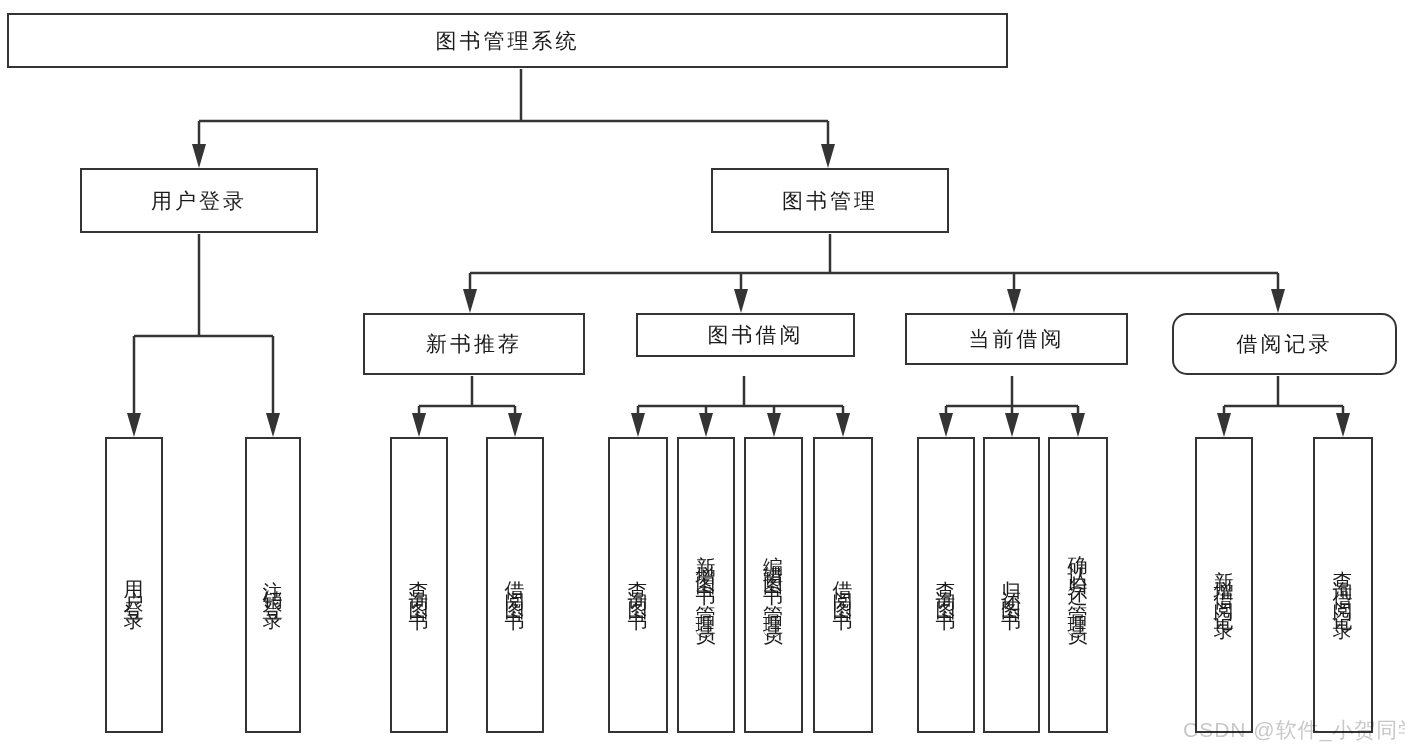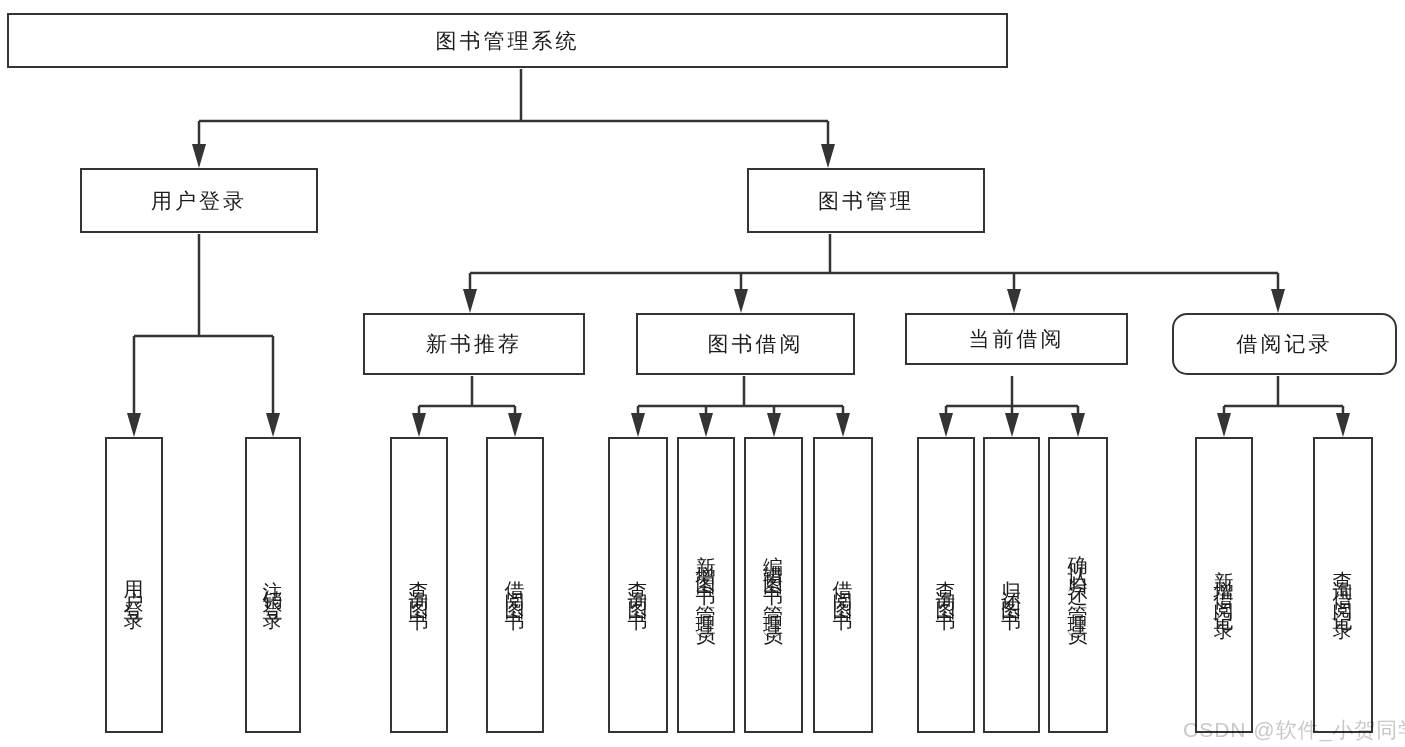--- a/index.html
+++ b/index.html
@@ -54,24 +54,24 @@
       M631 413 L645 413 L638 437 Z  M699 413 L713 413 L706 437 Z
       M767 413 L781 413 L774 437 Z  M836 413 L850 413 L843 437 Z
       M939 413 L953 413 L946 437 Z  M1005 413 L1019 413 L1012 437 Z
       M1071 413 L1085 413 L1078 437 Z
       M1217 413 L1231 413 L1224 437 Z  M1336 413 L1350 413 L1343 437 Z"></path>
   </svg>
 
   <div class="box hbox" style="left:7px;top:13px;width:1001px;height:55px;">图书管理系统</div>
 
   <div class="box hbox" style="left:80px;top:168px;width:238px;height:65px;">用户登录</div>
-  <div class="box hbox" style="left:711px;top:168px;width:238px;height:65px;margin-left:36px;">图书管理</div>
+  <div class="box hbox" style="left:711px;top:168px;width:238px;height:65px;">图书管理</div>
 
   <div class="box hbox" style="left:363px;top:313px;width:222px;height:62px;text-align:center;">新书推荐</div>
-  <div class="box hbox" style="left:636px;top:313px;width:219px;height:62px;padding-left:20px;">图书借阅</div>
+  <div class="box hbox" style="left:636px;top:313px;width:219px;height:44px;padding-left:20px;">图书借阅</div>
   <div class="box hbox" style="left:905px;top:313px;width:223px;height:52px;">当前借阅</div>
   <div class="box hbox" style="left:1172px;top:313px;width:225px;height:62px;border-radius:15px;">借阅记录</div>
 
   <div class="box vbox" style="left:105px;top:437px;width:58px;height:296px;">用户登录</div>
   <div class="box vbox" style="left:245px;top:437px;width:56px;height:296px;">注销登录</div>
 
   <div class="box vbox" style="left:390px;top:437px;width:58px;height:296px;">查询图书</div>
   <div class="box vbox" style="left:486px;top:437px;width:58px;height:296px;">借阅图书</div>
 
   <div class="box vbox" style="left:608px;top:437px;width:60px;height:296px;">查询图书</div>

